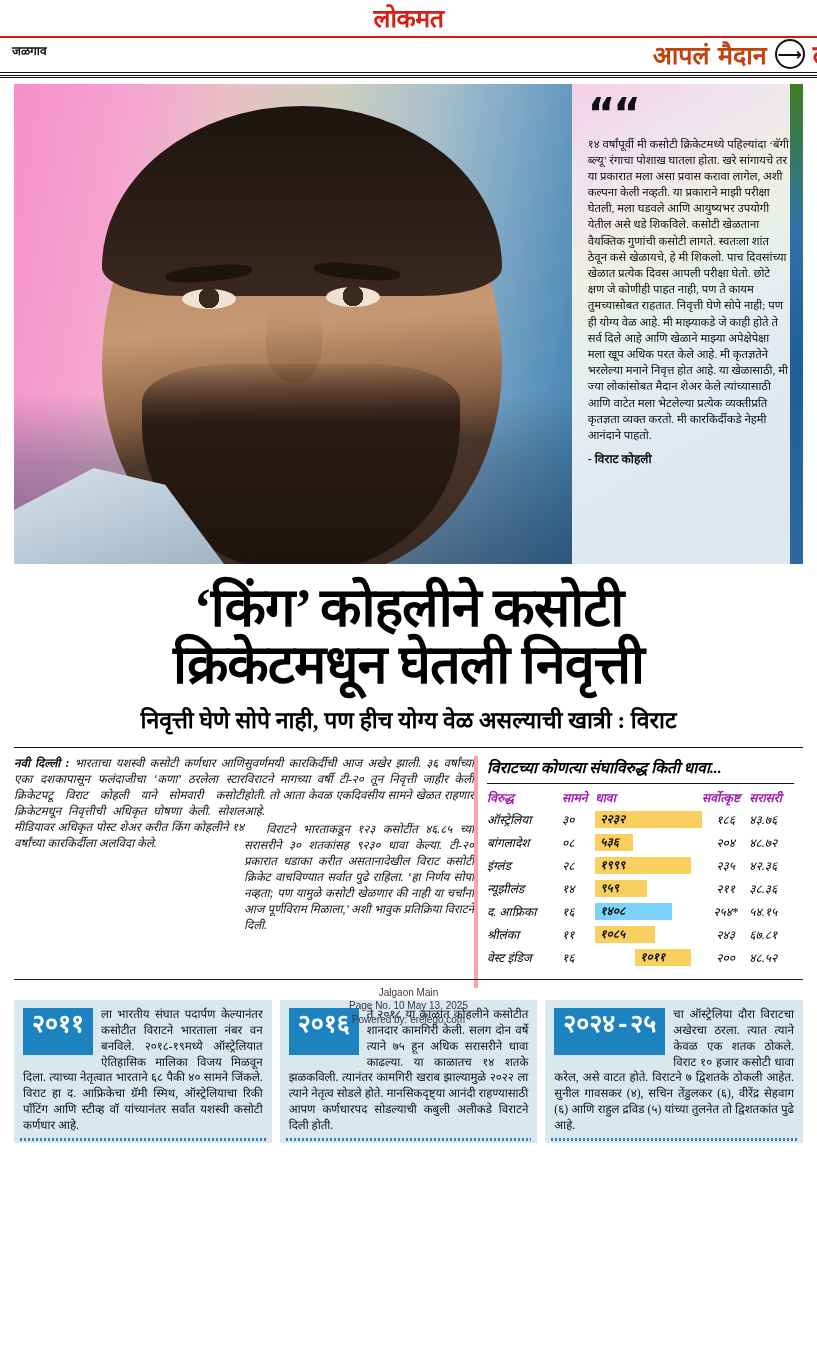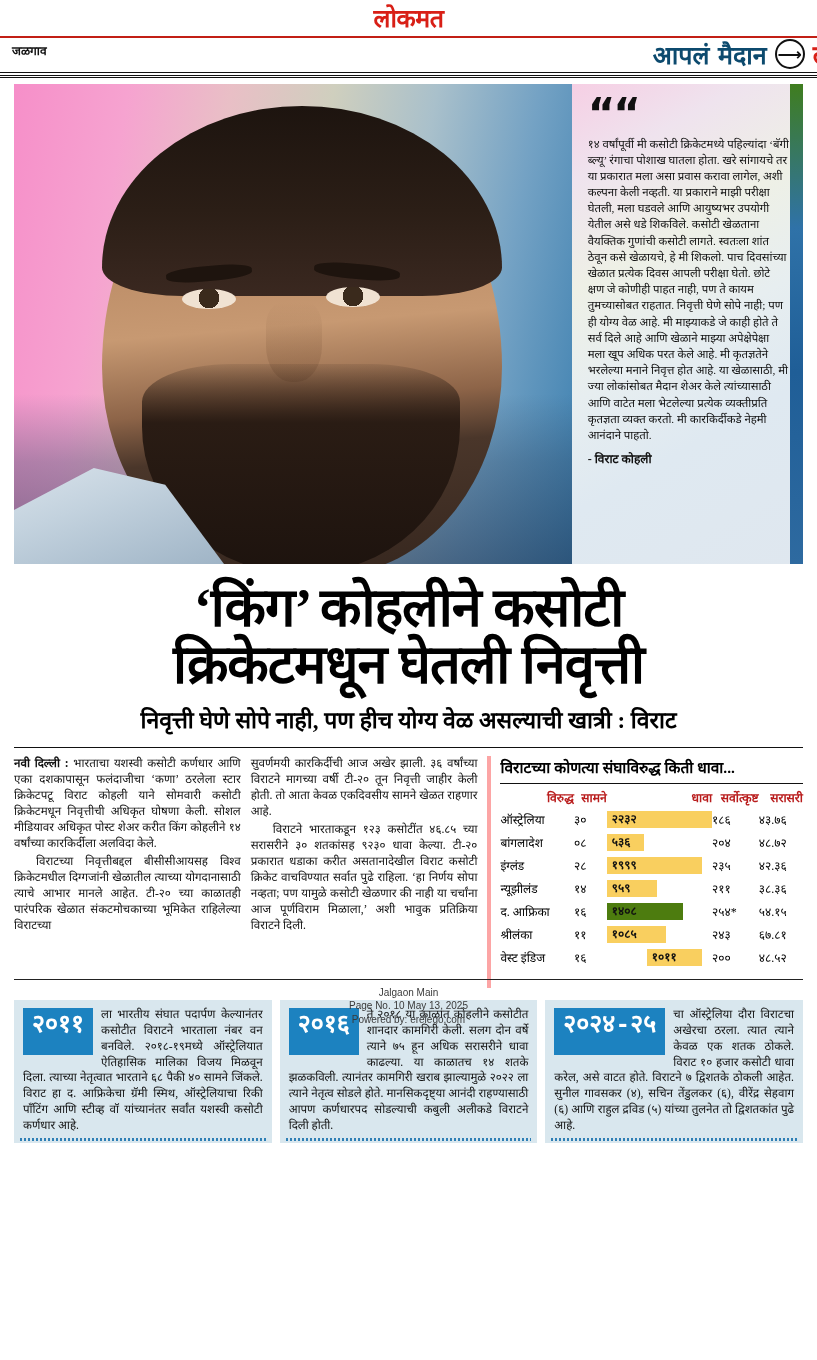--- a/index.html
+++ b/index.html
@@ -31,21 +31,21 @@
     position:absolute; left:12px; top:4px;
     font-family:"DejaVu Sans", sans-serif; font-size:12px; color:#111;
     font-weight:600;
   }
   .strip-right {
     position:absolute; right:-40px; top:-2px;
     display:flex; align-items:center; gap:8px; white-space:nowrap;
   }
   .strip-brand-orange {
     font-family:"DejaVu Sans", sans-serif; font-weight:700; font-size:25px;
-    color:#0c4a6e; letter-spacing:0px;
+    color:#c2410c; letter-spacing:0px;
   }
   .strip-circle {
     width:30px; height:30px; border:2.6px solid #111; border-radius:50%;
     display:flex; align-items:center; justify-content:center;
     font-size:17px; color:#111; font-family:"DejaVu Sans", sans-serif;
     font-weight:700;
   }
   .strip-brand-red {
     font-family:"DejaVu Sans", sans-serif; font-weight:700; font-size:26px;
     color:#d81f16;
@@ -114,40 +114,40 @@
   
   .headline { margin:16px 12px 0 12px; text-align:center;
     font-family:"Liberation Serif", serif; font-weight:700;
     font-size:54px; line-height:1.06; letter-spacing:-1px; color:#000; }
   .subhead { margin:14px 12px 0 12px; text-align:center;
     font-family:"Liberation Serif", serif; font-weight:700;
     font-size:23px; color:#000; line-height:1.15; }
   .hr-thin { margin:12px 14px 0 14px; height:1px; background:#111; }
 
   
-  .body-wrap { display:flex; margin:8px 14px 0 14px; gap:10px; height:232px; }
+  .body-wrap { display:flex; margin:8px 14px 0 14px; gap:0; height:232px;font-style:italic; }
   .col { width:230px; font-size:11.6px; line-height:1.38; color:#111;
     text-align:justify; font-family:"Liberation Serif", serif; }
   .col p { margin-bottom:2px; }
   .col p.indent { text-indent:22px; }
   .dateline { font-weight:700; }
 
   
   .stats { width:320px; border-left:4px solid #fca5a5; padding-left:9px; }
   .stats-title { font-weight:700; font-size:15.5px; color:#000; margin-bottom:5px;
     font-family:"Liberation Serif", serif; }
   .stats-line { height:1px; background:#111; margin-bottom:3px; }
   table.stat { width:100%; border-collapse:collapse; font-size:12px;
     font-family:"Liberation Serif", serif; }
-  table.stat th { font-weight:700; text-align:right; padding:2px 0; color:#b91c1c; font-size:12.2px;}
+  table.stat th { font-weight:700; text-align:left; padding:2px 0; color:#a21caf; font-size:12.2px;}
   table.stat td { padding:3px 0; color:#000; vertical-align:middle; }
   .c-team { width:78px; }
   .c-mat { width:34px; }
   .c-runs { width:110px; }
-  .c-best { width:48px; text-align:left; }
+  .c-best { width:48px; text-align:center; }
   .c-avg  { width:46px; text-align:left; }
   .bar { background:#f9cf5f; display:inline-block; height:17px; line-height:17px;
     padding:0 5px; font-weight:700; font-size:12px; color:#111; }
 
   
   .years { display:flex; margin:12px 14px 0 14px; gap:8px; }
   .ybox { flex:1; background:#d9e7ee; padding:7px 9px 9px 9px; position:relative; }
   .ybox:after{ content:""; position:absolute; left:6px; right:6px; bottom:2px; height:3px;
     background: repeating-linear-gradient(90deg,#2f7fb5 0 2px, transparent 2px 4px); }
   .ybadge { float:left; background:#1c82c0; color:#fff; font-weight:700;
@@ -206,21 +206,20 @@
   <div class="headline">
     <div>‘किंग’ कोहलीने कसोटी</div>
     <div>क्रिकेटमधून घेतली निवृत्ती</div>
   </div>
   <div class="subhead">निवृत्ती घेणे सोपे नाही, पण हीच योग्य वेळ असल्याची खात्री : विराट</div>
   <div class="hr-thin"></div>
 
   <div class="body-wrap">
     <div class="col">
       <p><span class="dateline">नवी दिल्ली :</span> <span>भारताचा यशस्वी कसोटी कर्णधार आणि एका दशकापासून फलंदाजीचा ‘कणा’ ठरलेला स्टार क्रिकेटपटू विराट कोहली याने सोमवारी कसोटी क्रिकेटमधून निवृत्तीची अधिकृत घोषणा केली. सोशल मीडियावर अधिकृत पोस्ट शेअर करीत किंग कोहलीने १४ वर्षांच्या कारकिर्दीला अलविदा केले.</span></p>
-      <p class="indent">विराटच्या निवृत्तीबद्दल बीसीसीआयसह विश्व क्रिकेटमधील दिग्गजांनी खेळातील त्याच्या योगदानासाठी त्याचे आभार मानले आहेत. टी-२० च्या काळातही पारंपरिक खेळात संकटमोचकाच्या भूमिकेत राहिलेल्या विराटच्या</p>
     </div>
     <div class="col">
       <p>सुवर्णमयी कारकिर्दीची आज अखेर झाली. ३६ वर्षांच्या विराटने मागच्या वर्षी टी-२० तून निवृत्ती जाहीर केली होती. तो आता केवळ एकदिवसीय सामने खेळत राहणार आहे.</p>
       <p class="indent">विराटने भारताकडून १२३ कसोटींत ४६.८५ च्या सरासरीने ३० शतकांसह ९२३० धावा केल्या. टी-२० प्रकारात धडाका करीत असतानादेखील विराट कसोटी क्रिकेट वाचविण्यात सर्वात पुढे राहिला. ‘हा निर्णय सोपा नव्हता; पण यामुळे कसोटी खेळणार की नाही या चर्चांना आज पूर्णविराम मिळाला,’ अशी भावुक प्रतिक्रिया विराटने दिली.</p>
     </div>
 
     <div class="stats">
       <div class="stats-title">विराटच्या कोणत्या संघाविरुद्ध किती धावा...</div>
       <div class="stats-line"></div>
       <table class="stat">
@@ -258,21 +257,21 @@
             <tr>
               <td class="c-team">न्यूझीलंड</td>
               <td class="c-mat">१४</td>
               <td class="c-runs"><span class="bar" style="min-width: 48%; background: rgb(249, 207, 95);">९५९</span></td>
               <td class="c-best">२११</td>
               <td class="c-avg">३८.३६</td>
             </tr>
             <tr>
               <td class="c-team">द. आफ्रिका</td>
               <td class="c-mat">१६</td>
-              <td class="c-runs"><span class="bar" style="min-width: 72%; background: #4d7c0f;">१४०८</span></td>
+              <td class="c-runs"><span class="bar" style="min-width: 72%; background: #7dd3fc;">१४०८</span></td>
               <td class="c-best">२५४*</td>
               <td class="c-avg">५४.१५</td>
             </tr>
             <tr>
               <td class="c-team">श्रीलंका</td>
               <td class="c-mat">११</td>
               <td class="c-runs"><span class="bar" style="min-width: 56%; background: rgb(249, 207, 95);">१०८५</span></td>
               <td class="c-best">२४३</td>
               <td class="c-avg">६७.८१</td>
             </tr>

